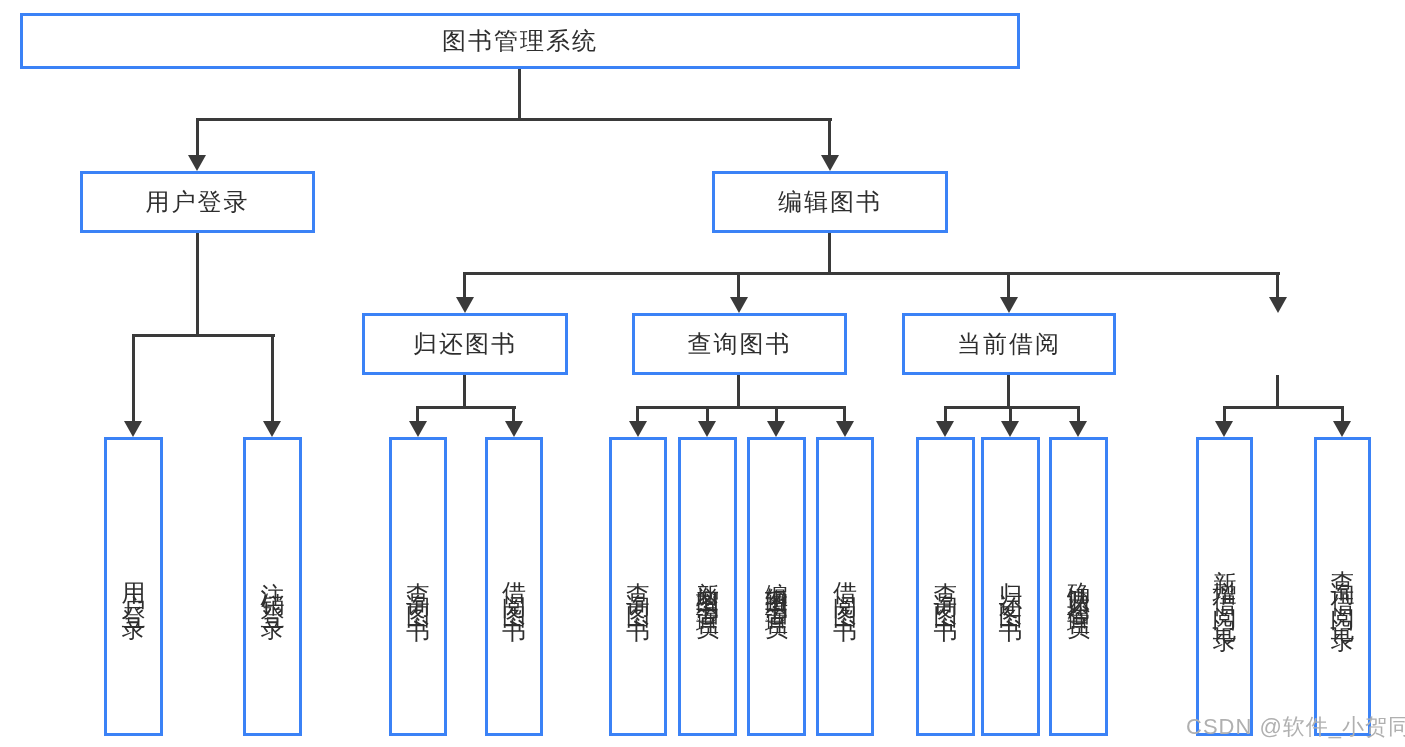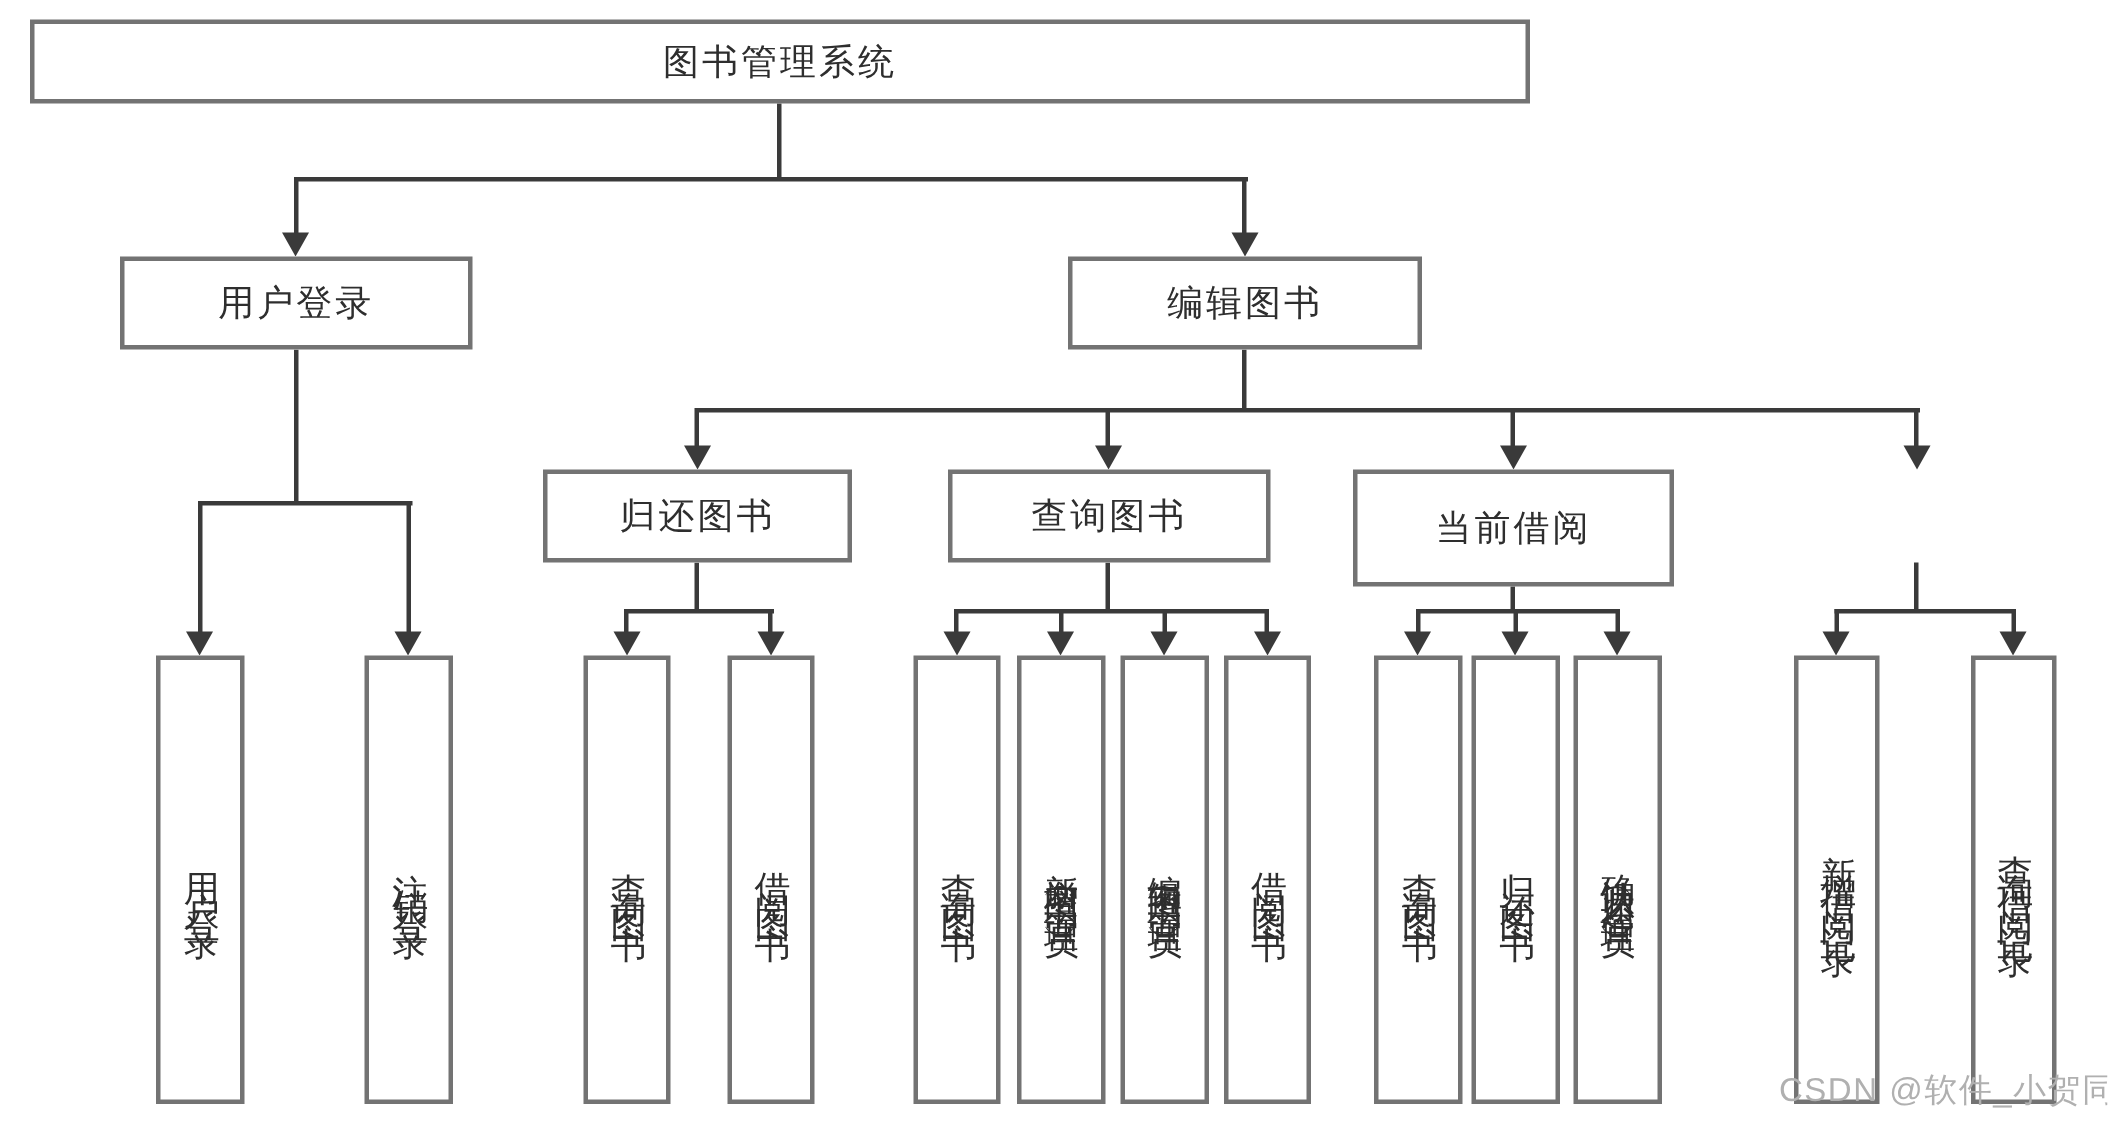--- a/index.html
+++ b/index.html
@@ -1,21 +1,21 @@
 <!DOCTYPE html>
 <html><head>
 <meta charset="utf-8">
 <style>
   html,body{margin:0;padding:0;background:#ffffff;}
   #stage{
     position:relative;width:1405px;height:747px;background:#ffffff;overflow:hidden;
     font-family:"Liberation Sans","DejaVu Sans",sans-serif;color:#2e2e2e;
   }
   .box{
-    position:absolute;background:#ffffff;border:3px solid #737373;box-sizing:border-box;
+    position:absolute;background:#ffffff;border:3px solid #3b82f6;box-sizing:border-box;
     display:flex;align-items:center;justify-content:center;z-index:2;
   }
   .hlabel{font-size:24px;letter-spacing:2px;white-space:nowrap;}
   .vtext{
     writing-mode:vertical-rl;text-orientation:mixed;
     font-size:24px;letter-spacing:12px;line-height:1;
   }
   .tight .vtext{font-size:23px;letter-spacing:5px;}
   .ln{position:absolute;background:#3a3a3a;z-index:1;}
   .arw{
@@ -46,21 +46,21 @@
   </div>
 
   <div class="box" style="left:362px;top:313px;width:206px;height:62px;">
     <span class="hlabel">归还图书</span>
   </div>
 
   <div class="box" style="left:632px;top:313px;width:215px;height:62px;">
     <span class="hlabel">查询图书</span>
   </div>
 
-  <div class="box" style="left:902px;top:313px;width:214px;height:78px;">
+  <div class="box" style="left:902px;top:313px;width:214px;height:62px;">
     <span class="hlabel">当前借阅</span>
   </div>
 
 
   <div class="box" style="left:104px;top:437px;width:59px;height:299px;">
     <span class="vtext">用户登录</span>
   </div>
   <div class="box" style="left:243px;top:437px;width:59px;height:299px;">
     <span class="vtext">注销登录</span>
   </div>

